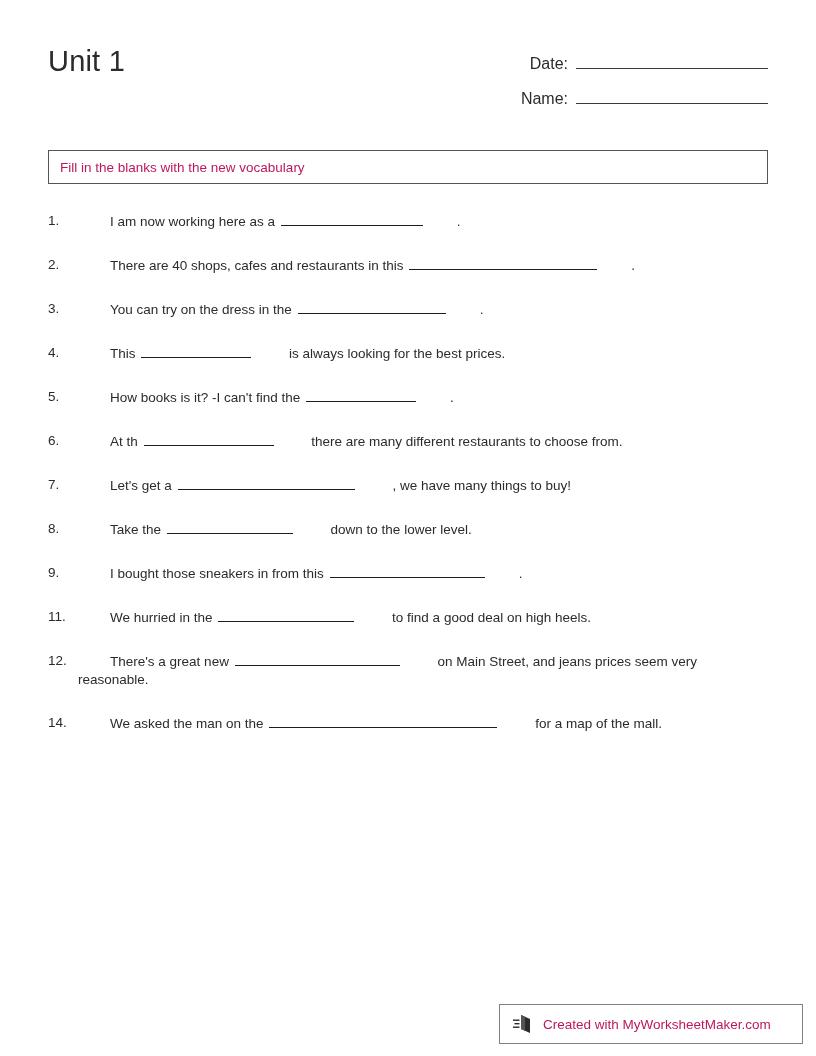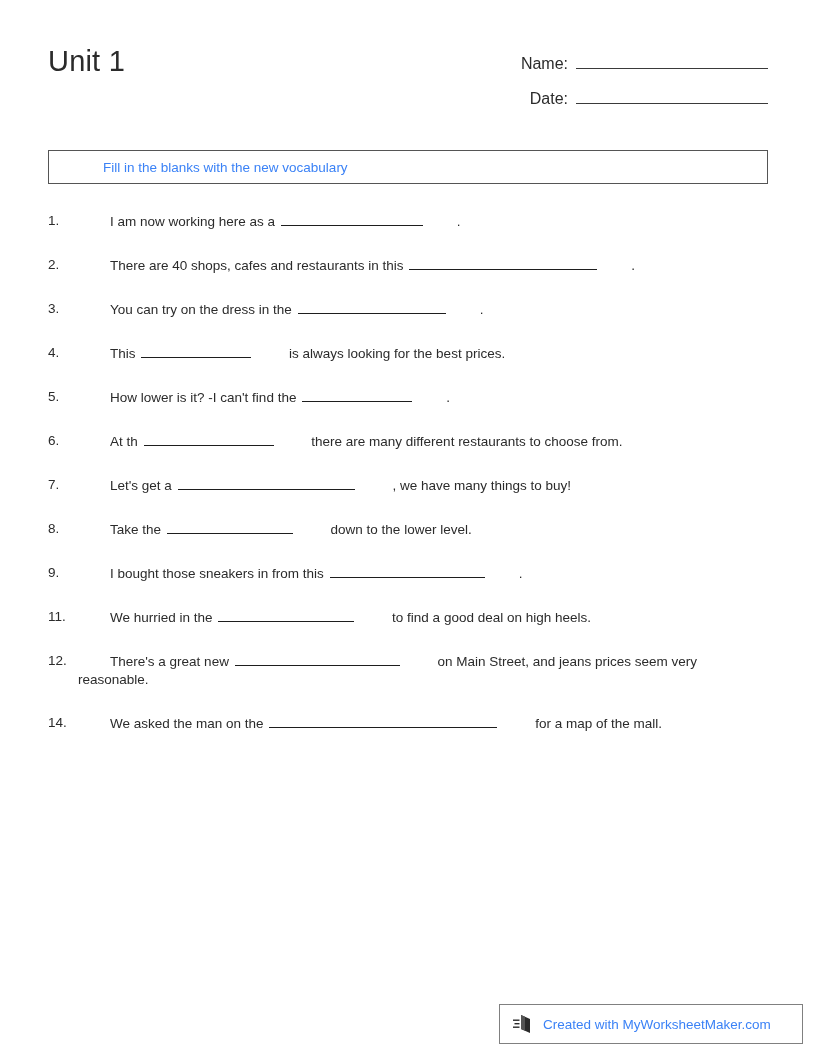--- a/index.html
+++ b/index.html
@@ -75,22 +75,21 @@
     height: 34px;
     border: 1.3px solid #555555;
     box-sizing: border-box;
     display: flex;
     align-items: center;
     padding-left: 11px;
     background: #ffffff;
   }
   .instruction-text {
     font-size: 13.5px;
-    color: #3b82f6;
-    margin-left: 43px;
+    color: #be185d;
   }
 
   
   .questions {
     position: absolute;
     left: 48px;
     top: 212px;
     width: 720px;
   }
   .q-item {
@@ -140,39 +139,39 @@
   }
   .badge-logo {
     flex: 0 0 auto;
     width: 24px;
     height: 24px;
     margin-right: 7px;
     display: block;
   }
   .badge-text {
     font-size: 13.5px;
-    color: #3b82f6;
+    color: #be185d;
     white-space: nowrap;
   }
 </style>
 </head>
 <body>
 
 <div class="page">
 
   <div class="header">
     <div class="worksheet-title">Unit 1</div>
 
     <div class="meta-fields">
       <div class="meta-row">
+        <span class="meta-label">Date:</span>
+        <span class="meta-line"></span>
+      </div>
+      <div class="meta-row">
         <span class="meta-label">Name:</span>
-        <span class="meta-line"></span>
-      </div>
-      <div class="meta-row">
-        <span class="meta-label">Date:</span>
         <span class="meta-line"></span>
       </div>
     </div>
   </div>
 
   <div class="instruction-box">
     <span class="instruction-text">Fill in the blanks with the new vocabulary</span>
   </div>
 
   <div class="questions" id="question-list">
@@ -187,21 +186,21 @@
       <div class="q-item">
         <span class="q-num">3.</span>
         <span class="q-body"><span class="q-text">You can try on the dress in the</span> <span class="blank" style="width: 148px;"></span><span class="q-text">.</span></span>
       </div>
       <div class="q-item">
         <span class="q-num">4.</span>
         <span class="q-body"><span class="q-text">This</span> <span class="blank" style="width: 110px;"></span> <span class="q-text">is always looking for the best prices.</span></span>
       </div>
       <div class="q-item">
         <span class="q-num">5.</span>
-        <span class="q-body"><span class="q-text">How lower is it? -I can't find the</span> <span class="blank" style="width: 110px;"></span><span class="q-text">.</span></span>
+        <span class="q-body"><span class="q-text">How books is it? -I can't find the</span> <span class="blank" style="width: 110px;"></span><span class="q-text">.</span></span>
       </div>
       <div class="q-item">
         <span class="q-num">6.</span>
         <span class="q-body"><span class="q-text">At th</span> <span class="blank" style="width: 130px;"></span> <span class="q-text">there are many different restaurants to choose from.</span></span>
       </div>
       <div class="q-item">
         <span class="q-num">7.</span>
         <span class="q-body"><span class="q-text">Let's get a</span> <span class="blank" style="width: 177px;"></span> <span class="q-text">, we have many things to buy!</span></span>
       </div>
       <div class="q-item">

